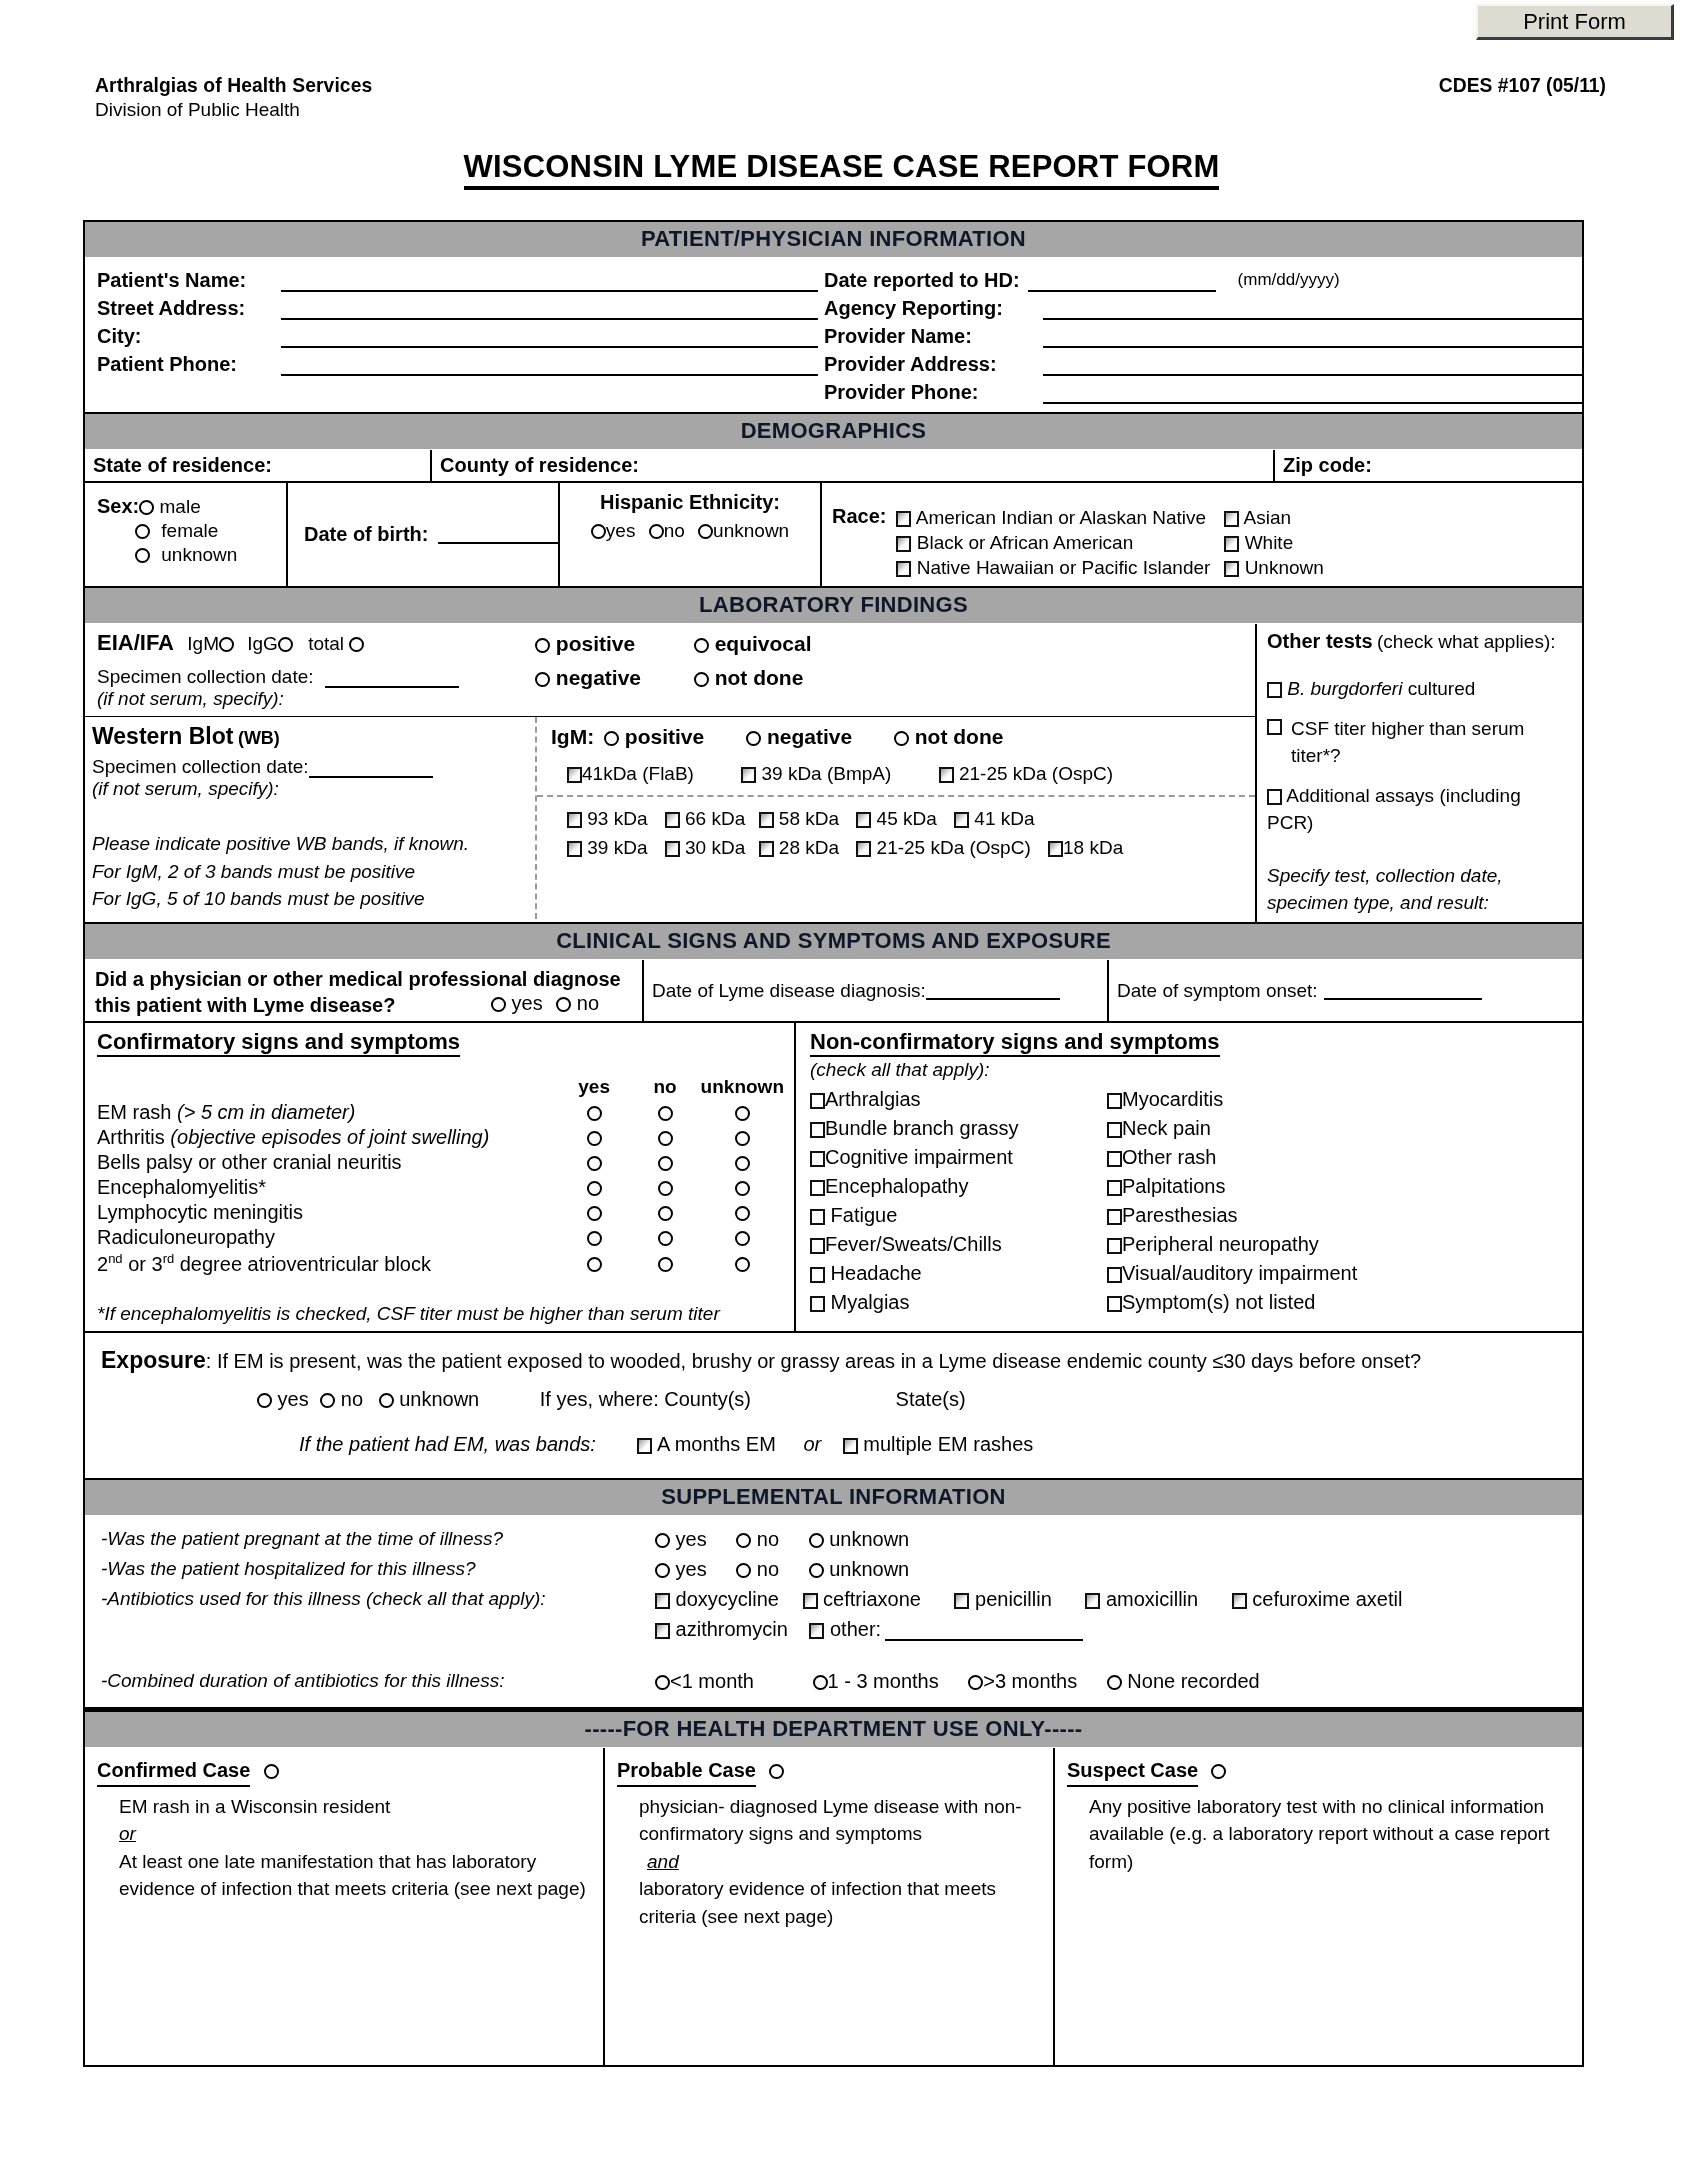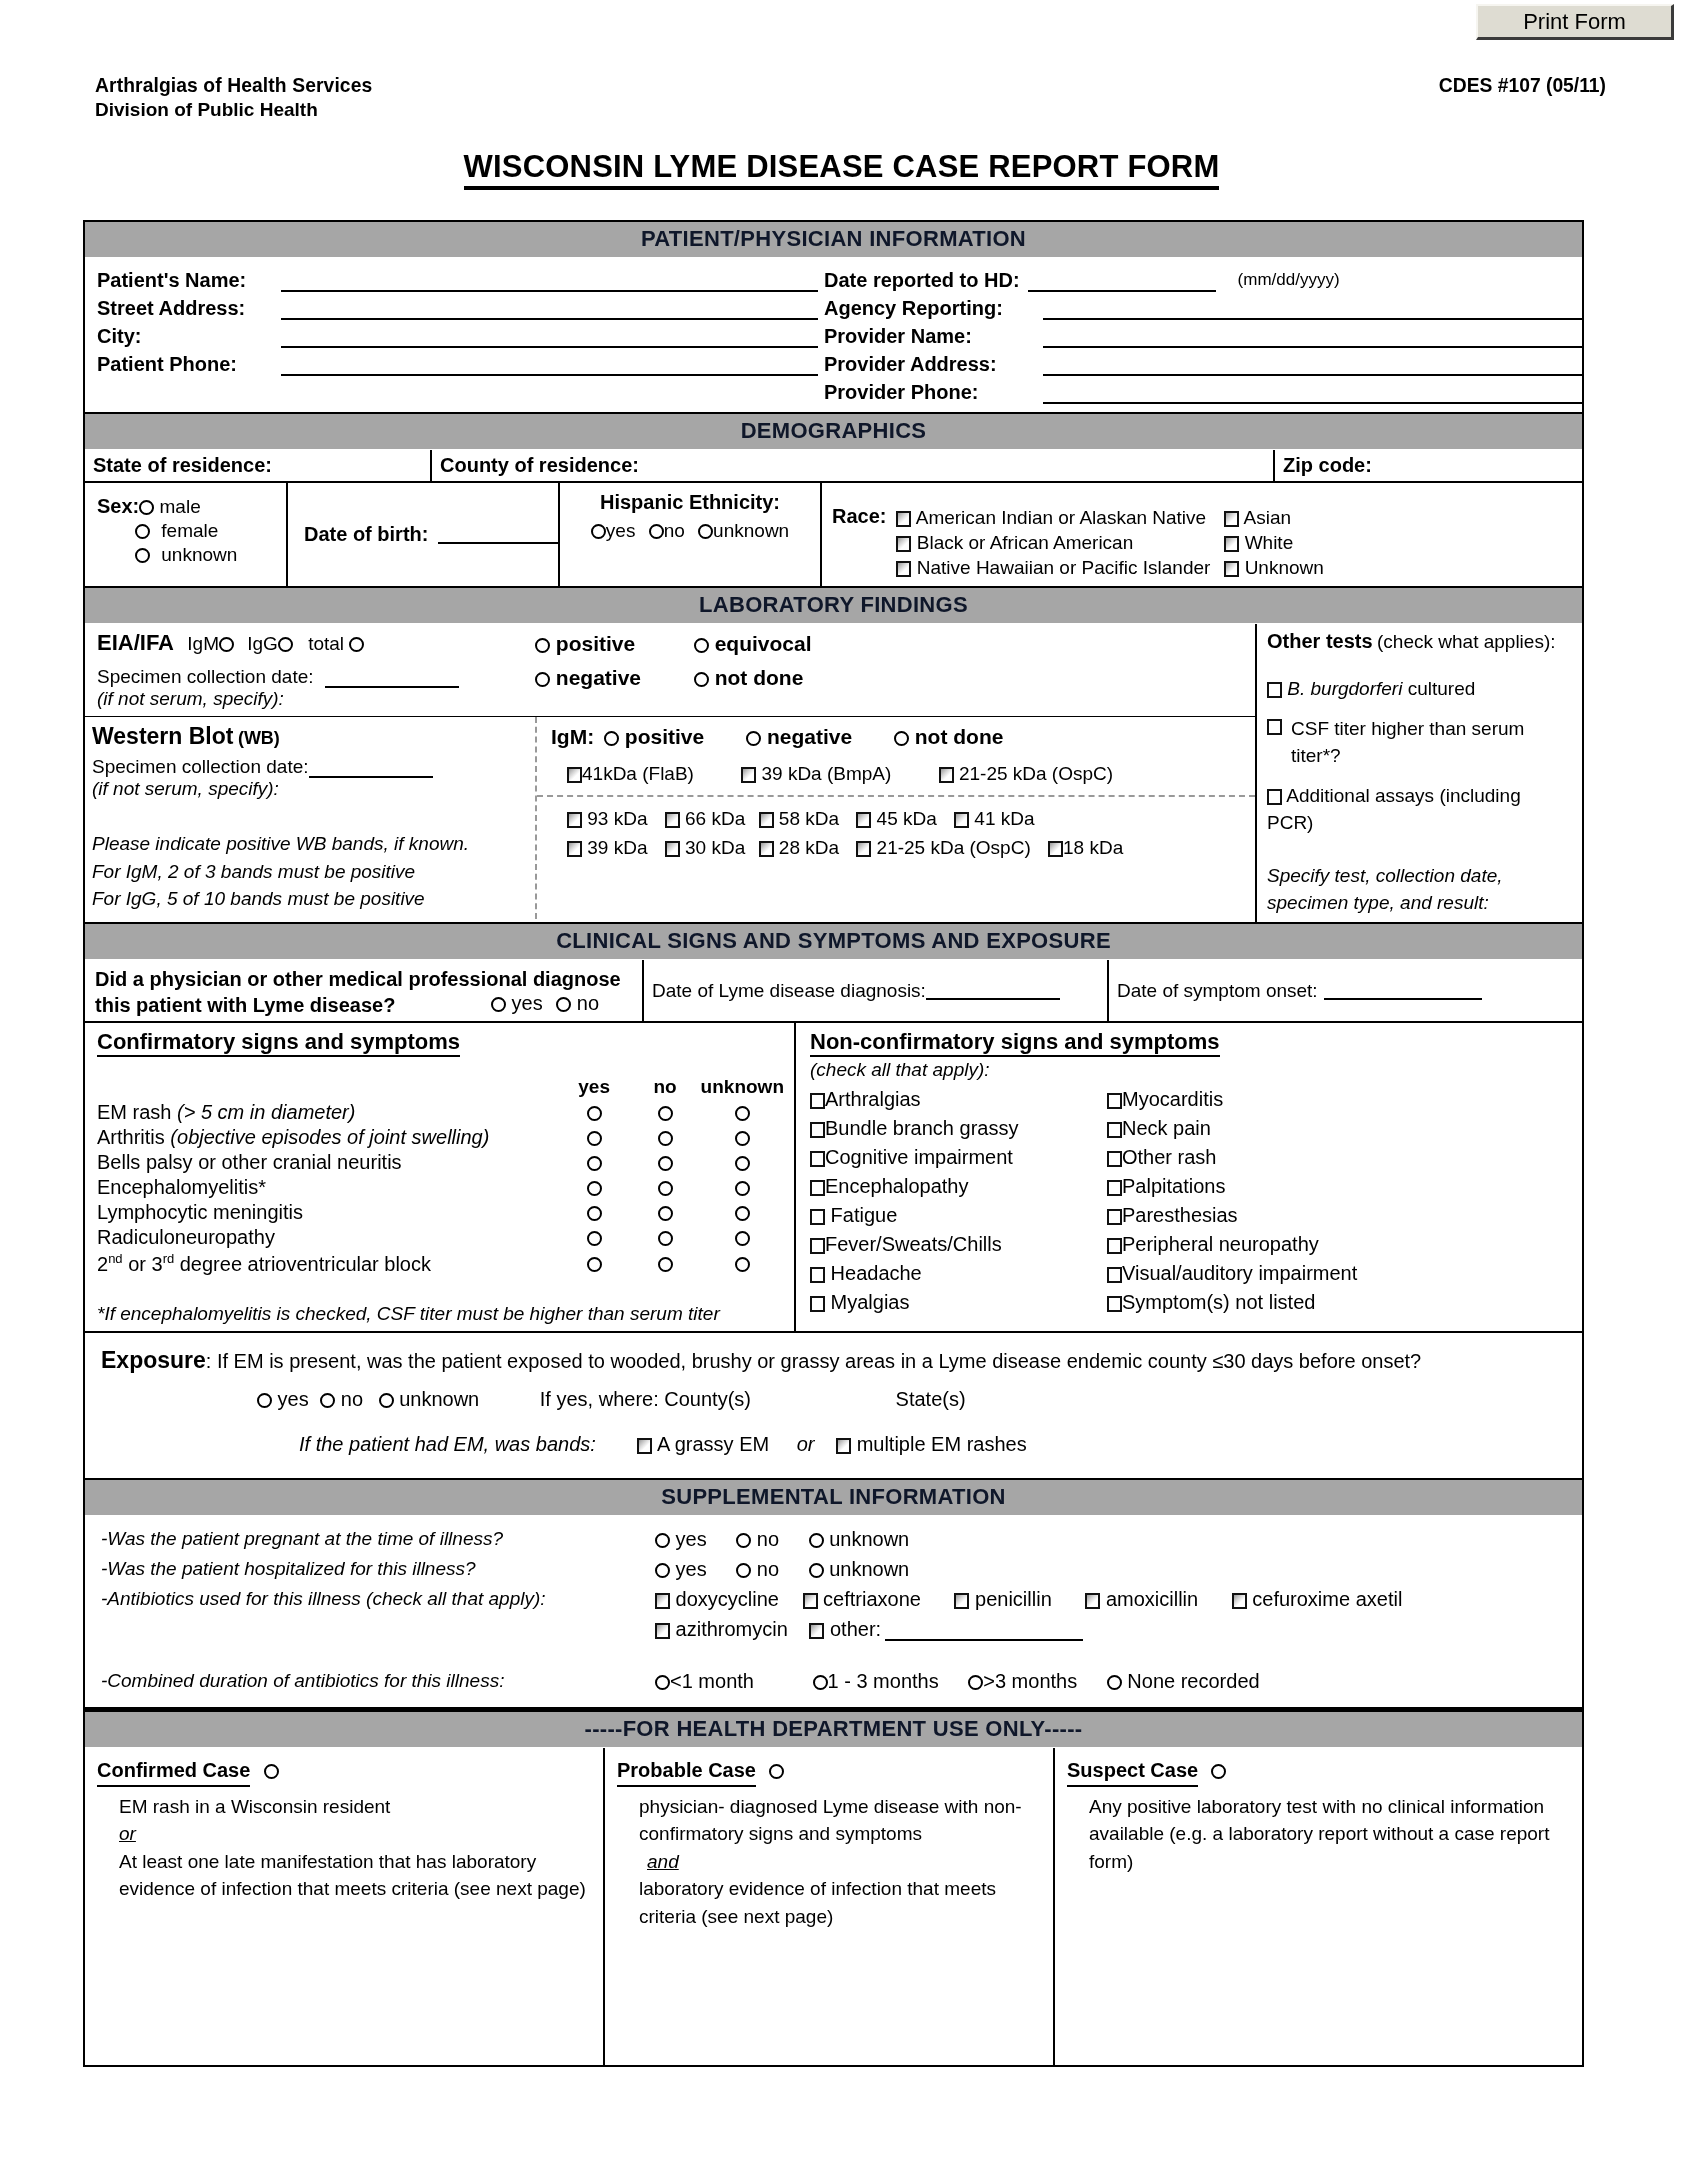--- a/index.html
+++ b/index.html
@@ -20,21 +20,21 @@
     border-top: 2px solid #f6f5f0;
     border-left: 2px solid #f6f5f0;
     border-right: 3px solid #3b3b3b;
     border-bottom: 3px solid #3b3b3b;
     display: flex; align-items: center; justify-content: center;
     font-size: 22px; color: #000; cursor: pointer;
   }
 
   
   .hdr { position: absolute; left: 95px; top: 75px; font-size: 19.3px; font-weight: bold; letter-spacing: 0.1px;}
-  .hdr2 { position: absolute; left: 95px; top: 99px; font-size: 19px; font-weight: bold; }
+  .hdr2 { position: absolute; left: 95px; top: 99px; font-size: 19px; font-weight: normal; }
   .cdes { position: absolute; right: 77px; top: 75px; font-size: 19.3px; font-weight: bold; }
   .title {
     position: absolute; top: 149px; left: 0; width: 1683px;
     text-align: center; font-size: 31px; font-weight: bold;
     letter-spacing: 0.2px;
   }
   .title span { border-bottom: 4px solid #000; padding-bottom: 2px; }
 
   
   .form {
@@ -452,21 +452,21 @@
       </div>
       <div style="font-size:20px;margin-top:14px;padding-left:156px">
         <span class="radio"></span> <span>yes</span>
         <span class="radio" style="margin-left:6px"></span> <span>no</span>
         <span class="radio" style="margin-left:10px"></span> <span>unknown</span>
         <span style="margin-left:55px">If yes, where: County(s)</span>
         <span style="margin-left:139px">State(s)</span>
       </div>
       <div style="font-size:20px;margin-top:22px;padding-left:198px">
         <span class="ital">If the patient had EM, was bands:</span>
-        <span style="margin-left:36px"><span class="chk"></span> <span>A grassy EM</span></span>
+        <span style="margin-left:36px"><span class="chk"></span> <span>A months EM</span></span>
         <span class="ital" style="margin-left:22px">or</span>
         <span style="margin-left:16px"><span class="chk"></span> <span>multiple EM rashes</span></span>
       </div>
     </div>
 
     <div class="band" style="border-top:2px solid #000">SUPPLEMENTAL INFORMATION</div>
     <div style="padding:12px 16px 14px 16px">
       <div style="display:flex">
         <div style="width:554px">
           <div class="sup-q" style="height:30px">-Was the patient pregnant at the time of illness?</div>

